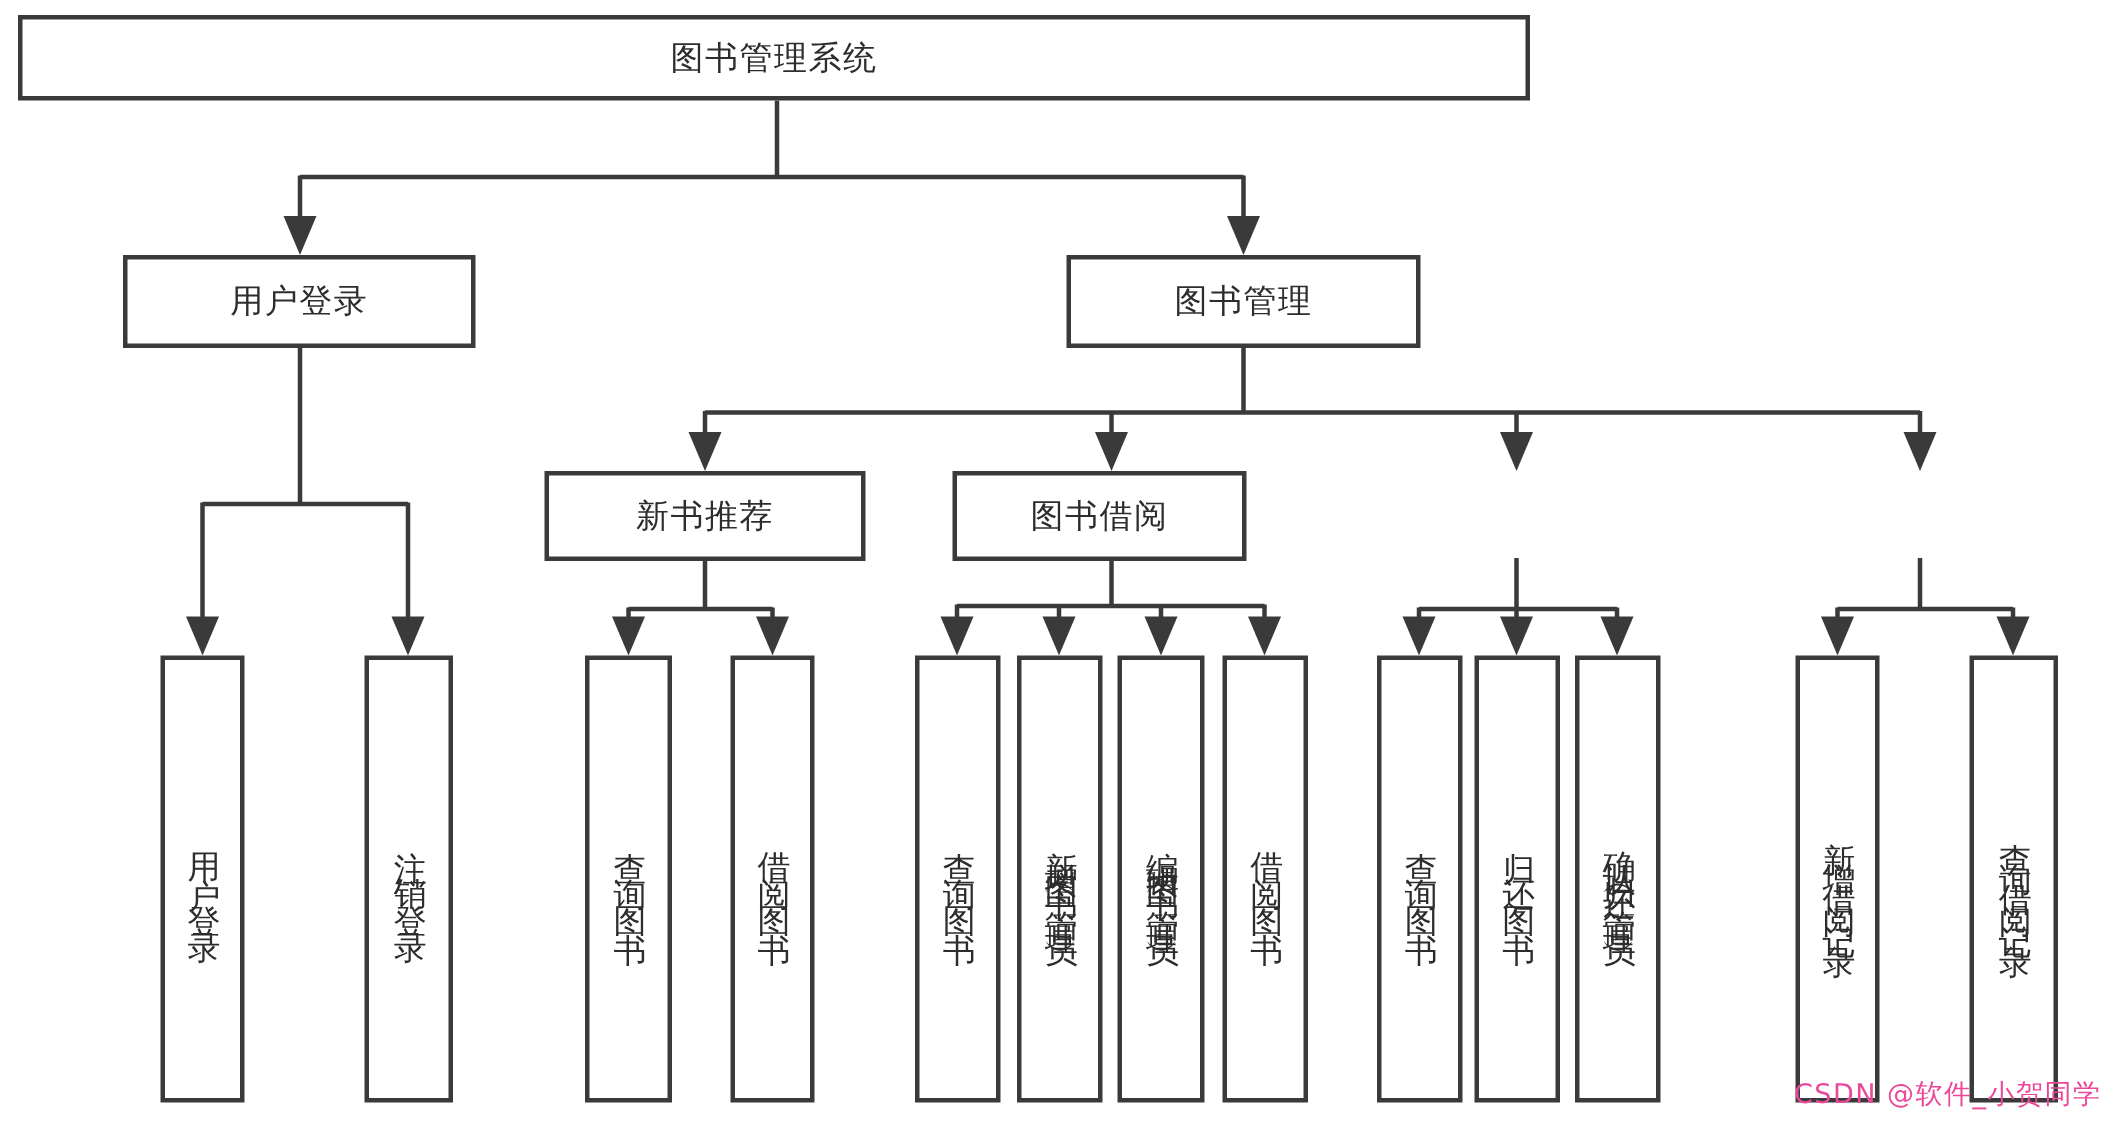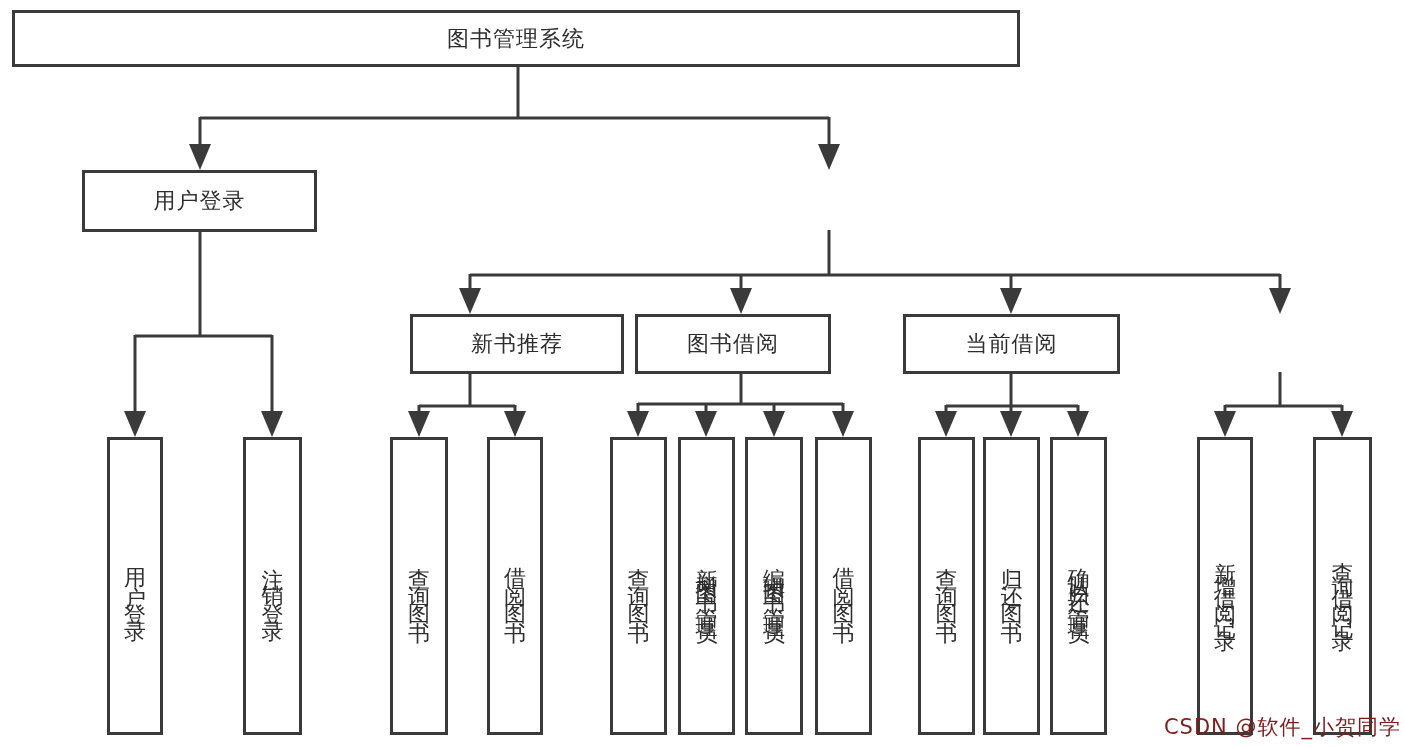--- a/index.html
+++ b/index.html
@@ -36,23 +36,23 @@
     text-orientation: mixed;
     font-size: 22px;
   }
   .ls-wide  { letter-spacing: 18px; }
   .ls-mid   { letter-spacing: 14px; }
   .ls-tight { letter-spacing: 8px; }
   .watermark {
     position: absolute;
     right: 4px;
     bottom: 6px;
-    font-size: 21px;
+    font-size: 18px;
     letter-spacing: 1px;
-    color: #7f1d1d;
+    color: #ec4899;
     z-index: 10;
     white-space: nowrap;
   }
 </style>
 </head>
 <body>
 
 <div id="stage">
 
   <svg id="connectors" viewBox="0 0 1405 747" xmlns="http://www.w3.org/2000/svg">
@@ -118,26 +118,26 @@
       <polygon points="1067,411 1089,411 1078,437"></polygon>
       <polygon points="1214,411 1236,411 1225,437"></polygon>
       <polygon points="1331,411 1353,411 1342,437"></polygon>
     </g>
   </svg>
 
   <div class="box" style="left:12px; top:10px; width:1008px; height:57px;">图书管理系统</div>
 
   <div class="box" style="left:82px; top:170px; width:235px; height:62px;">用户登录</div>
 
+  <div class="box" style="left:711px; top:170px; width:236px; height:62px;">图书管理</div>
 
-  <div class="box" style="left:363px; top:314px; width:214px; height:60px;margin-left:47px;">新书推荐</div>
+  <div class="box" style="left:363px; top:314px; width:214px; height:60px;">新书推荐</div>
 
   <div class="box" style="left:635px; top:314px; width:196px; height:60px;">图书借阅</div>
 
-  <div class="box" style="left:903px; top:314px; width:217px; height:60px;">当前借阅</div>
 
 
   <div class="box vbox ls-wide" style="left:107px; top:437px; width:56px; height:298px;">用户登录</div>
 
   <div class="box vbox ls-wide" style="left:243px; top:437px; width:59px; height:298px;">注销登录</div>
 
   <div class="box vbox ls-wide" style="left:390px; top:437px; width:58px; height:298px;">查询图书</div>
 
   <div class="box vbox ls-wide" style="left:487px; top:437px; width:56px; height:298px;">借阅图书</div>
 

